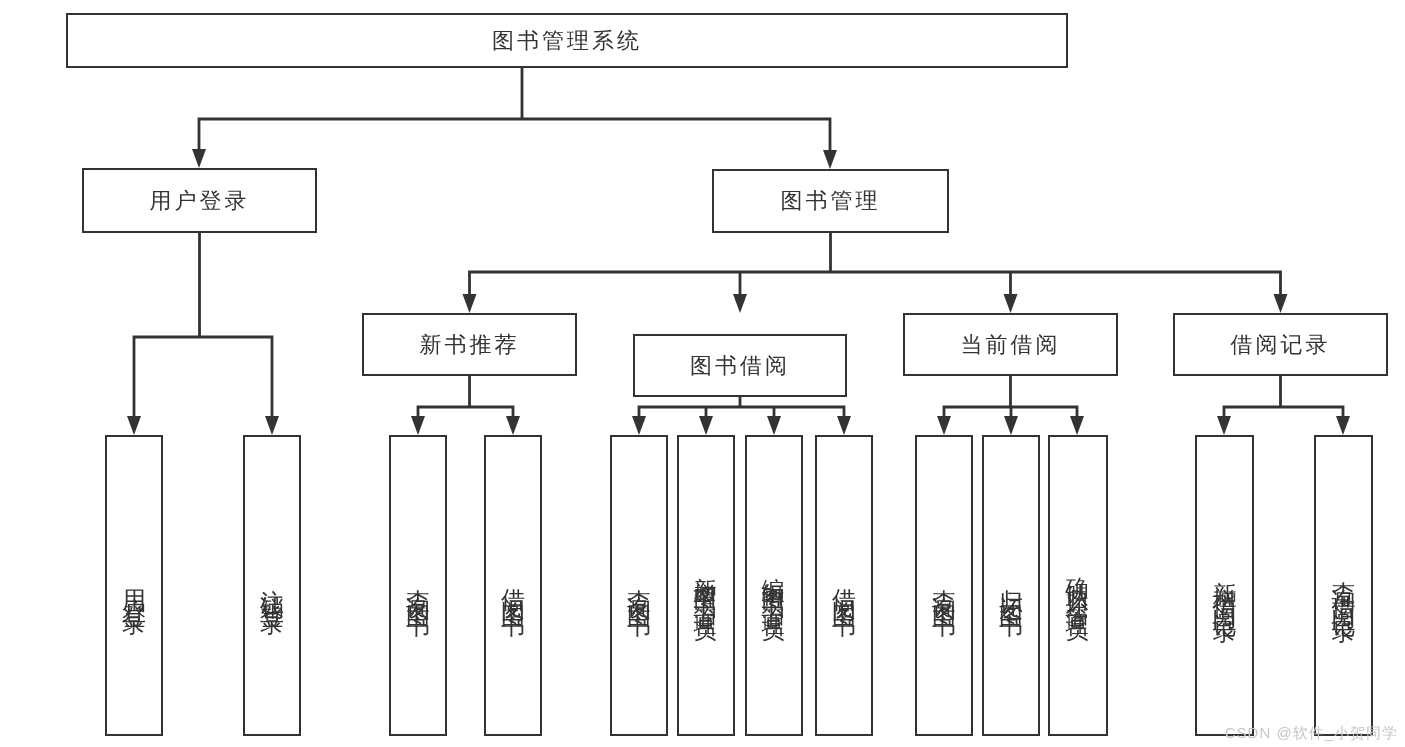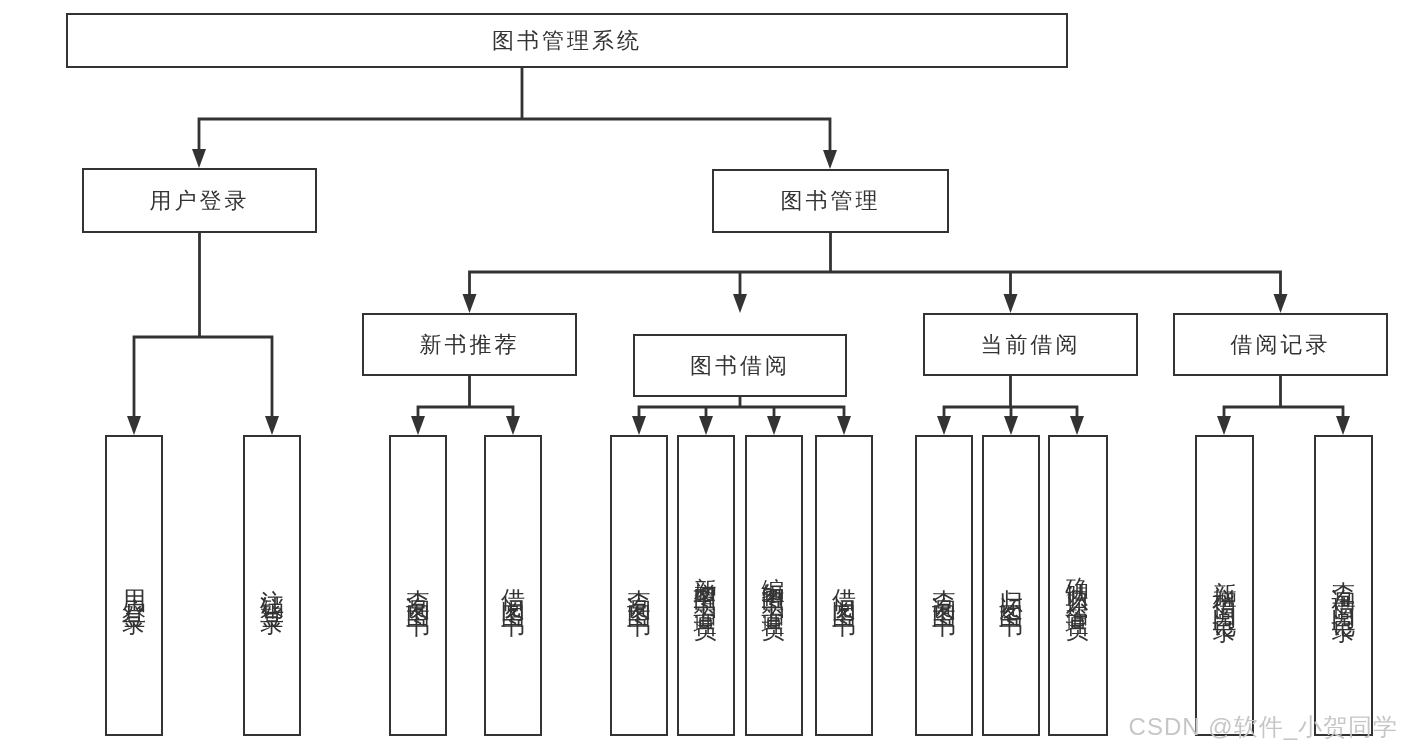--- a/index.html
+++ b/index.html
@@ -65,21 +65,21 @@
     font-size: 24px;
     letter-spacing: 8px;
     overflow: hidden;
   }
   .leaf.long { letter-spacing: 6px; font-size: 23px; }
 
   .watermark {
     position: absolute;
     right: 7px;
     bottom: 4px;
-    font-size: 24px;
+    font-size: 15px;
     letter-spacing: 1px;
     color: var(--watermark);
     z-index: 5;
     white-space: nowrap;
   }
 </style>
 </head>
 <body>
 
 <div class="canvas">
@@ -123,21 +123,21 @@
     </g>
   </svg>
 
   <div class="node" style="left:22px; top:13px; width:1002px; height:55px;margin-left:44px;">图书管理系统</div>
 
   <div class="node" style="left:82px; top:168px; width:235px; height:65px;">用户登录</div>
   <div class="node" style="left:712px; top:169px; width:237px; height:64px;">图书管理</div>
 
   <div class="node" style="left:362px; top:313px; width:215px; height:63px;">新书推荐</div>
   <div class="node" style="left:633px; top:313px; width:214px; height:63px;margin-top:21px;">图书借阅</div>
-  <div class="node" style="left:903px; top:313px; width:215px; height:63px;margin-left:20px;">当前借阅</div>
+  <div class="node" style="left:903px; top:313px; width:215px; height:63px;">当前借阅</div>
   <div class="node" style="left:1173px; top:313px; width:215px; height:63px;">借阅记录</div>
 
   <div class="leaf" style="left:105px;">用户登录</div>
   <div class="leaf" style="left:243px;">注销登录</div>
 
   <div class="leaf" style="left:389px;">查询图书</div>
   <div class="leaf" style="left:484px;">借阅图书</div>
 
   <div class="leaf" style="left:610px;">查询图书</div>
   <div class="leaf long" style="left:677px;">新增图书（管理员）</div>

